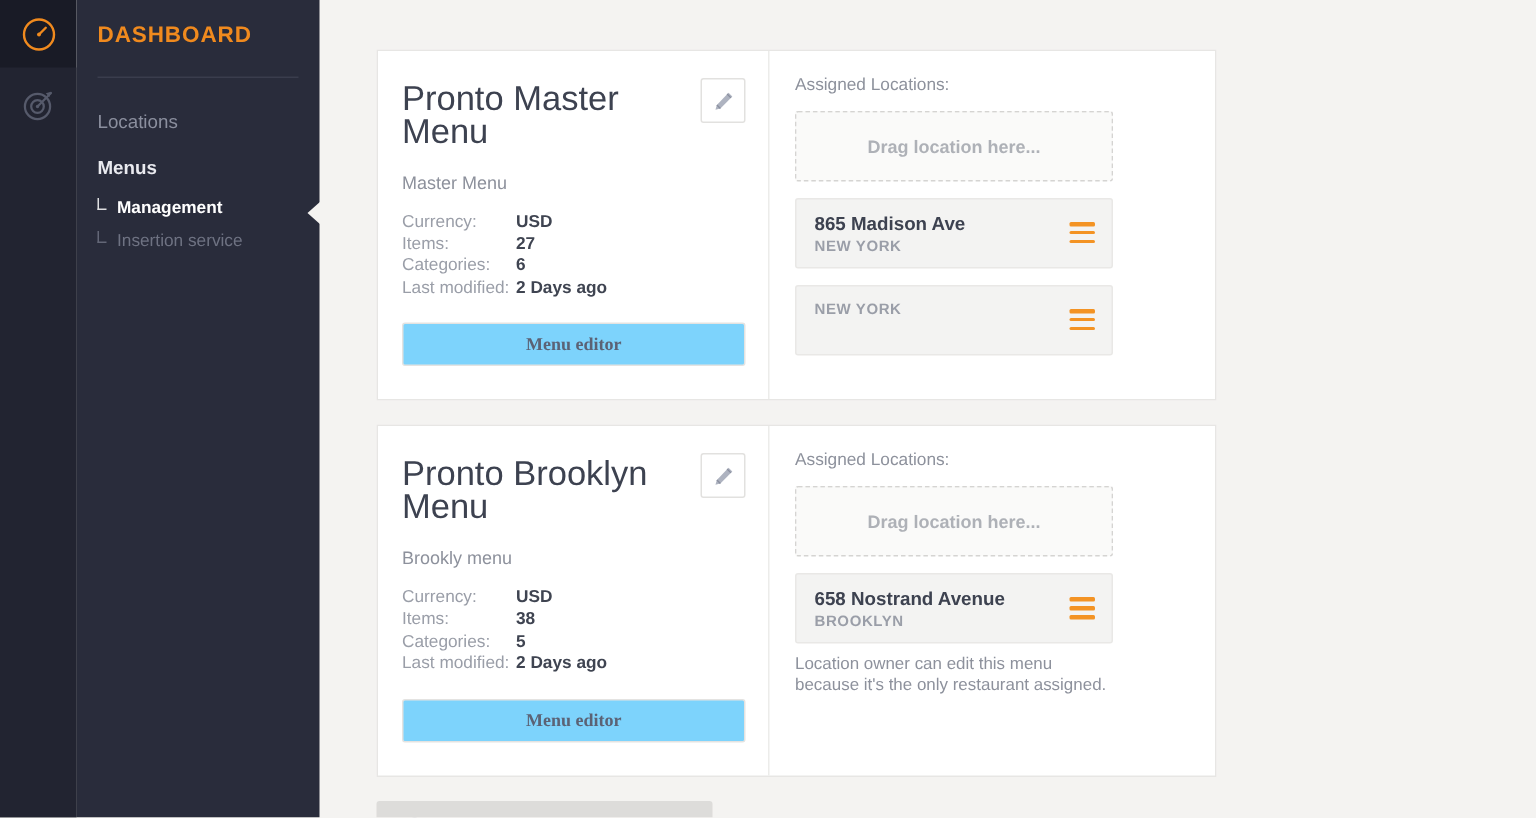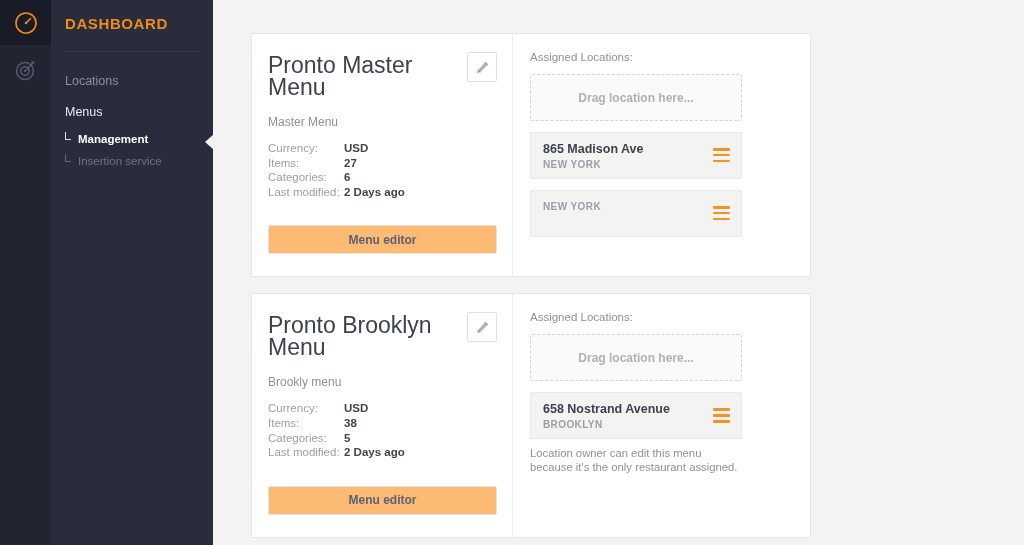--- a/index.html
+++ b/index.html
@@ -52,21 +52,21 @@
     margin: 19px 14px 0 14px;
   }
   .nav { padding-top: 14px; }
   .nav-item {
     font-size: 12.5px;
     padding: 7px 0 7px 14px;
     color: #8b8f9e;
     line-height: 17px;
     cursor: pointer;
   }
-  .nav-item.strong { color: #e9eaef; font-weight: normal; }
+  .nav-item.strong { color: #e9eaef; font-weight: bold; }
   .nav-sub {
     font-size: 11.5px;
     padding: 5px 0 5px 14px;
     color: #6e7282;
     display: flex; align-items: flex-start; gap: 7px;
     cursor: pointer;
   }
   .nav-sub.active { color: #ffffff; font-weight: bold; }
   .lmark {
     display: inline-block;
@@ -130,30 +130,30 @@
   }
   .meta { margin-top: 12px; }
   .meta-row {
     display: flex;
     font-size: 11.5px;
     line-height: 14.6px;
   }
   .meta-k { width: 76px; color: #9a9ea8; }
   .meta-v { color: #3f4451; font-weight: bold; }
   .menu-editor-btn {
-    margin-top: 26px;
+    margin-top: 16px;
     width: 100%;
     height: 29px;
     border: 1px solid #e4e3e1;
-    background: #fdba74;
+    background: #7dd3fc;
     border-radius: 2px;
     color: #5b6275;
     font-size: 12px;
     font-weight: bold;
-    font-family: Liberation Sans, sans-serif;
+    font-family: Liberation Serif, serif;
     cursor: pointer;
   }
 
   .card-right {
     flex: 1 1 auto;
     padding: 17px 22px 18px 17px;
     position: relative;
   }
   .assigned-label {
     font-size: 11.5px; color: #8d919c;

